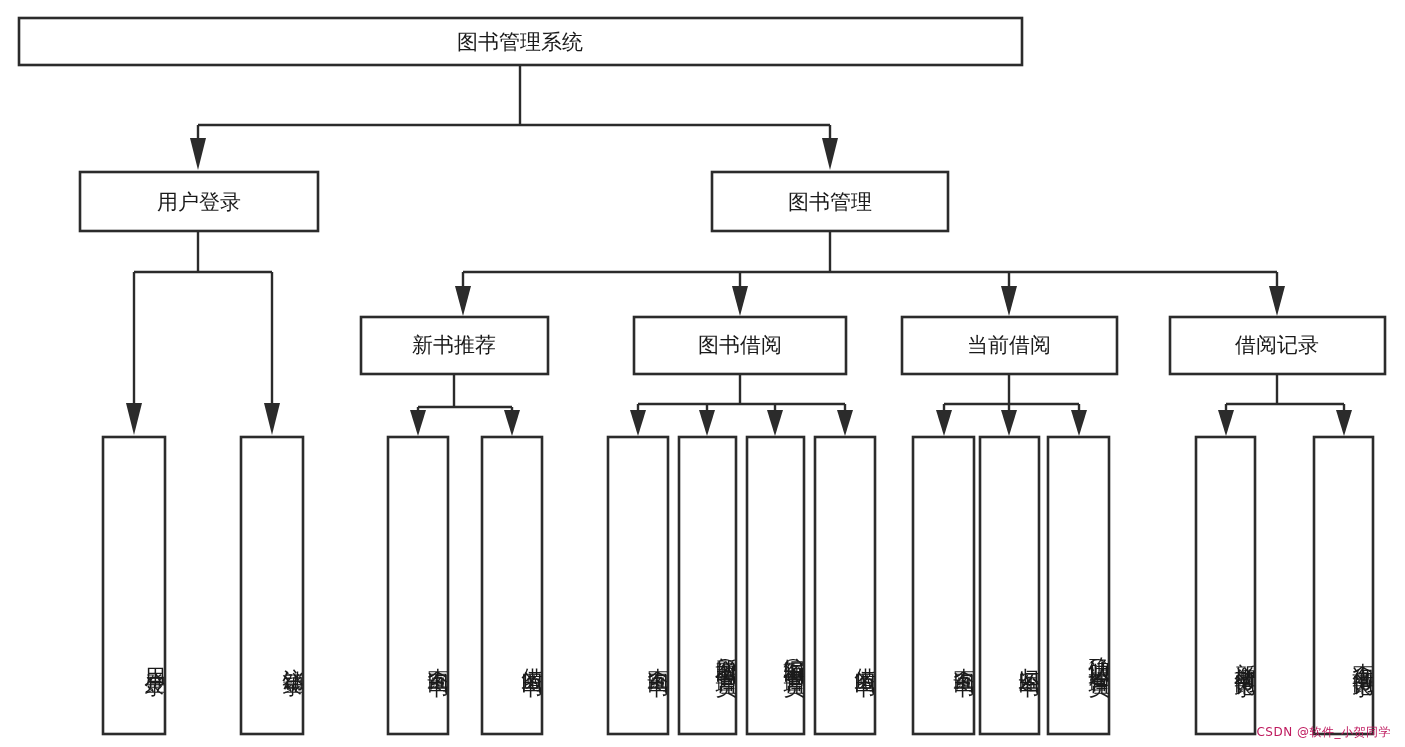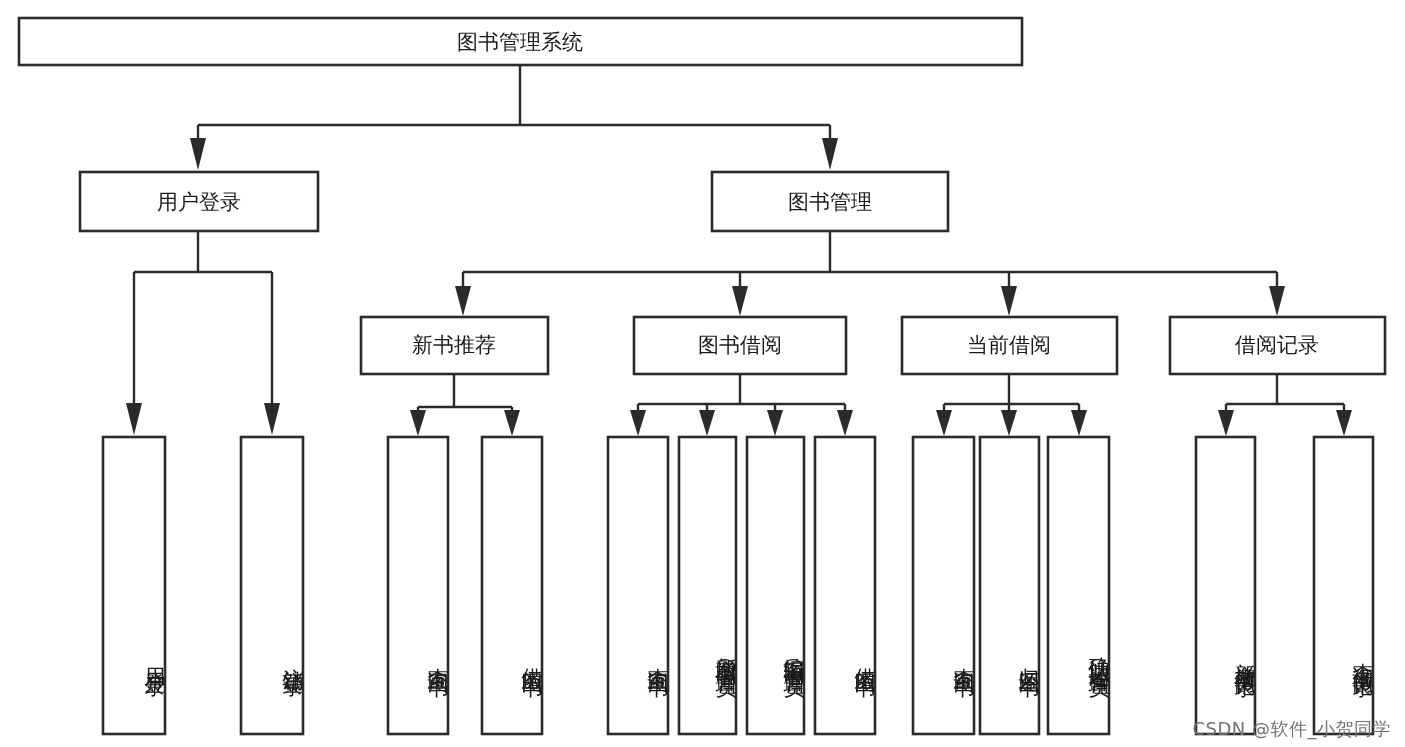--- a/index.html
+++ b/index.html
@@ -73,22 +73,22 @@
     color: #1a1a1a;
     white-space: nowrap;
     text-align: center;
     pointer-events: none;
   }
   .watermark {
     position: absolute;
     right: 14px;
     bottom: 6px;
     font-family: "DejaVu Sans", "Liberation Sans", sans-serif;
-    font-size: 18px;
-    color: #737373;
+    font-size: 12px;
+    color: #be185d;
     white-space: nowrap;
     letter-spacing: 0.5px;
   }
 </style>
 </head>
 <body>
 
 <div id="diagram-root">
 
   <svg id="tree-svg" viewBox="0 0 1405 747">

